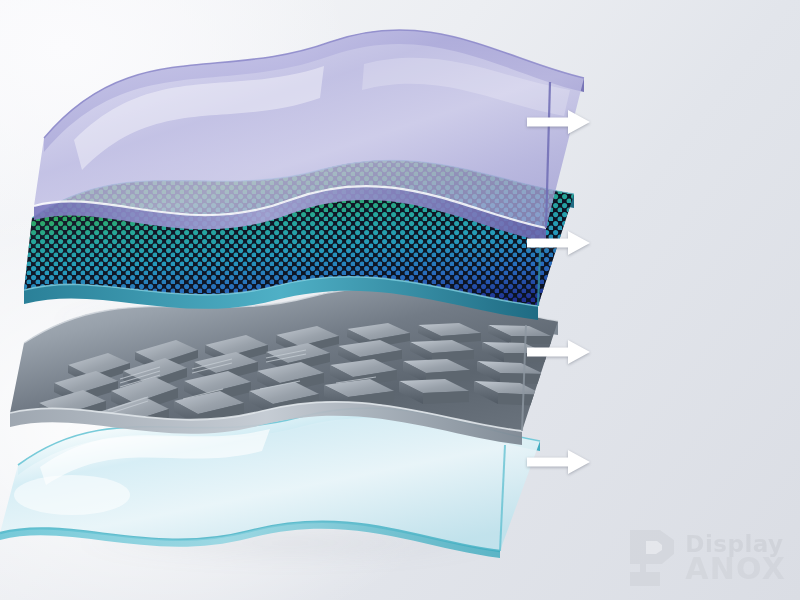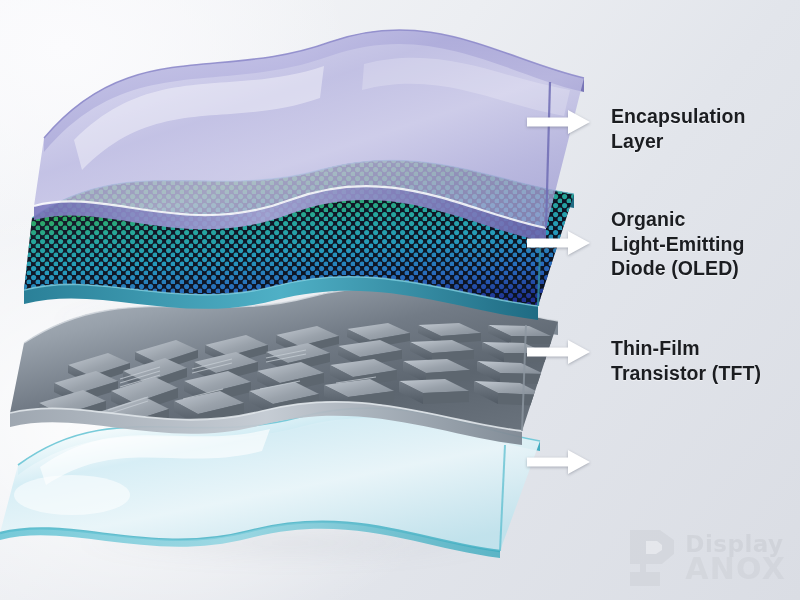--- a/index.html
+++ b/index.html
@@ -372,29 +372,22 @@
     <svg width="64" height="28" viewBox="0 0 64 28">
       <path d="M0,9.5 L41,9.5 L41,2 L63,14 L41,26 L41,18.5 L0,18.5 Z" fill="#ffffff"></path>
     </svg>
   </div>
   <div class="arrow" style="left:527px;top:448px;width:64px;height:28px;z-index:60;">
     <svg width="64" height="28" viewBox="0 0 64 28">
       <path d="M0,9.5 L41,9.5 L41,2 L63,14 L41,26 L41,18.5 L0,18.5 Z" fill="#ffffff"></path>
     </svg>
   </div>
 
-  <div class="label" style="left:611px;top:104px;z-index:70;">Encapsulation
-Layer</div>
-
-  <div class="label" style="left:611px;top:207px;z-index:70;">Organic
-Light-Emitting
-Diode (OLED)</div>
-
-  <div class="label" style="left:611px;top:336px;z-index:70;">Thin-Film
-Transistor (TFT)</div>
+
+
 
 
   <div id="watermark">
     <div id="wm-mark">
       <svg width="52" height="60" viewBox="0 0 52 60">
         <path d="M4,2 L34,2 L48,12 L48,26 L36,36 L20,36 L20,44 L34,44 L34,58 L4,58 L4,44 L14,44 L14,36 L4,36 Z" fill="#c2c5cb"></path>
         <path d="M20,13 L31,13 L36,17 L36,22 L30,26 L20,26 Z" fill="#ffffff" opacity=".9"></path>
       </svg>
     </div>
     <div id="wm-text">

